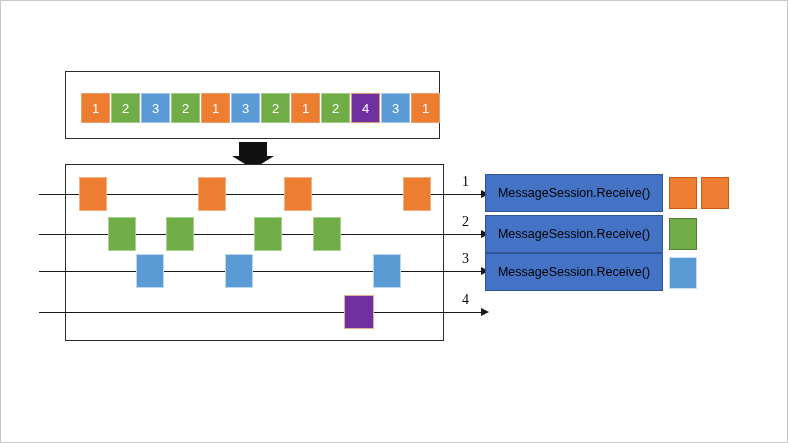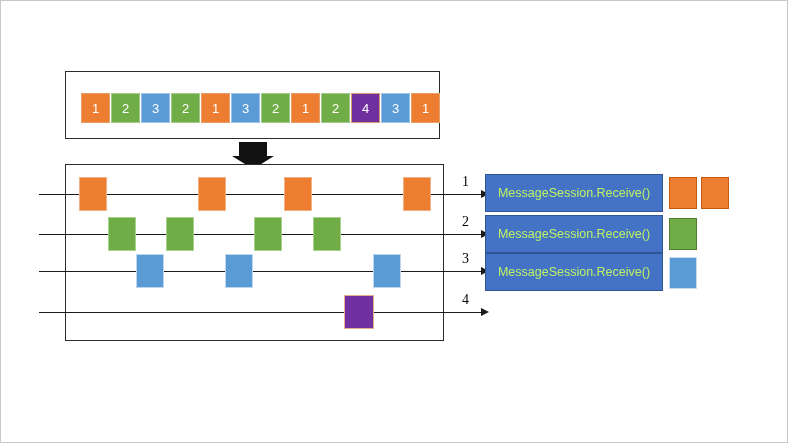--- a/index.html
+++ b/index.html
@@ -79,21 +79,21 @@
     border-top: 13px solid #111111;
   }
 
   
   .recvbox {
     background: #4472C4;
     border: 1.4px solid #2F5597;
     display: flex;
     align-items: center;
     justify-content: center;
-    color: #bef264;
+    color: #000000;
     font-size: 12.5px;
     font-family: "Liberation Sans", sans-serif;
     white-space: nowrap;
   }
 
   
   .idxnum {
     font-family: "Liberation Serif", serif;
     font-size: 14px;
     color: #000000;

